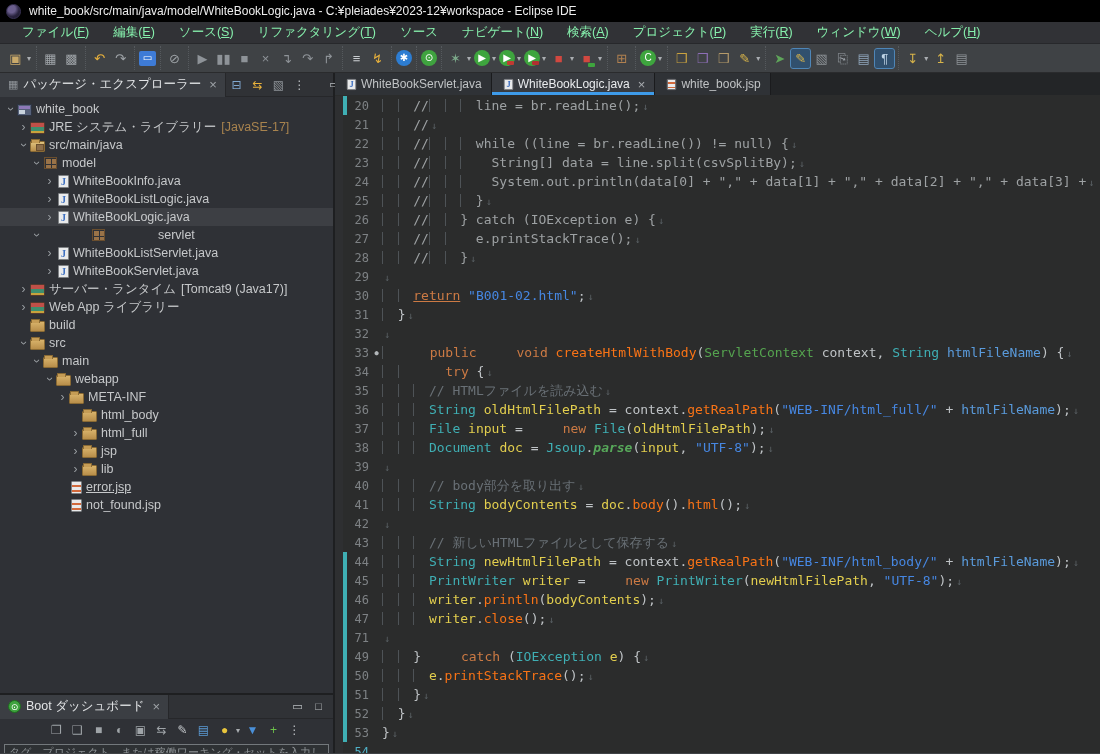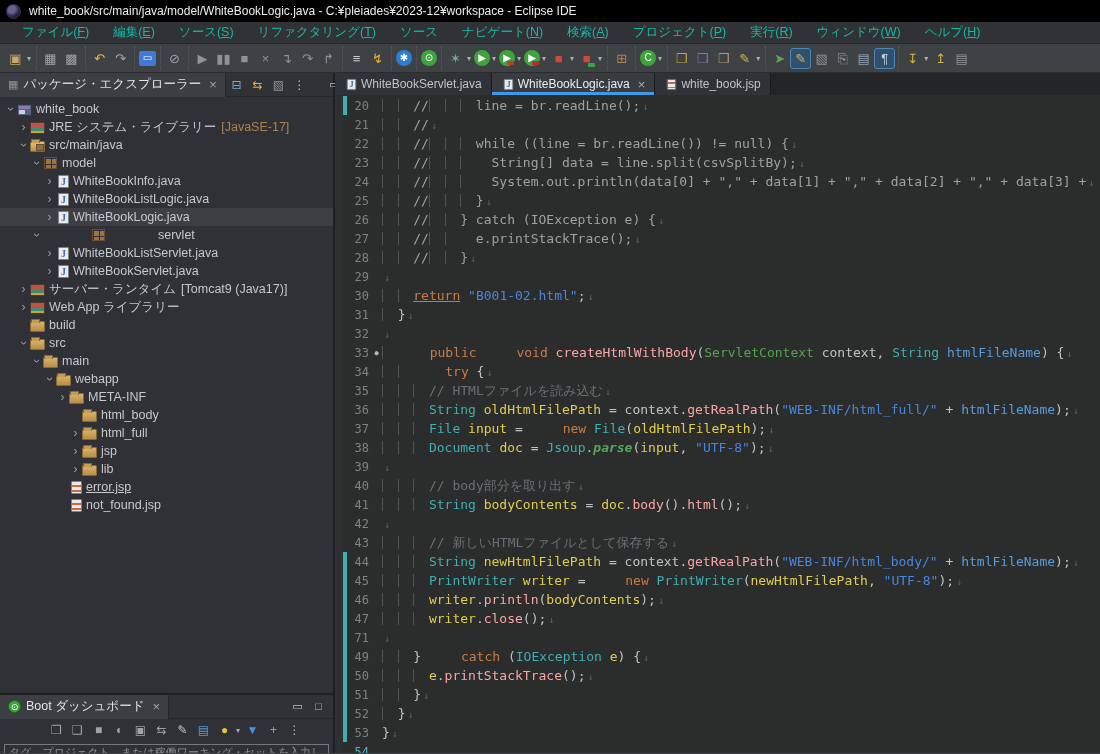--- a/index.html
+++ b/index.html
@@ -10,21 +10,21 @@
   
   .titlebar { height:22px; background:#000; display:flex; align-items:center; padding-left:6px; }
   .elogo { width:15px; height:15px; border-radius:50%;
     background:radial-gradient(circle at 35% 30%, #6b5f8e 0 30%, #2a2440 60%, #141020 100%);
     border:1px solid #3a3356; margin-right:8px; flex:none; }
   .title { color:#EDEDED; font-size:12px; white-space:nowrap; }
 
   
   .menubar { height:22px; background:#313236; display:flex; align-items:center; padding-left:10px;
     border-bottom:1px solid #27282B; }
-  .mi { color:#14b8a6; font-size:12.5px; padding:10px 12px; cursor:default; white-space:nowrap; }
+  .mi { color:#86efac; font-size:12.5px; padding:10px 12px; cursor:default; white-space:nowrap; }
   .mi u { text-decoration:underline; }
 
   
   .toolbar { height:29px; background:#3F4245; display:flex; align-items:center; padding:0 2px;
     border-bottom:1px solid #2A2B2D; }
   .tg { display:flex; align-items:center; height:24px; padding:0 3px; border-left:1px dotted #55595D; }
   .tg.first { border-left:none; }
   .ic { width:19px; height:19px; display:flex; align-items:center; justify-content:center;
     font-size:13px; position:relative; border-radius:2px; margin:0 1px; cursor:default; }
   .ic span { line-height:1; }
@@ -103,21 +103,21 @@
   .dbar { width:4px; flex:none; height:19px; }
   .dbar.on { background:#3FAFB4; }
   .lnum { width:24px; flex:none; text-align:right; color:#7E8285; font-size:12px; padding-right:2px; }
   .lnum.cur { color:#4FB0C6; }
   .lmark { width:11px; flex:none; text-align:center; font-size:7px; color:#B3B7BA; }
   .ltext { flex:1; overflow:hidden; white-space:pre; }
   .tb { display:inline-block; width:2ch; border-left:1px solid #4E5357; height:13px; vertical-align:-2px; }
   .eol { color:#5A6165; font-size:10px; margin-left:2px; }
   .c-kw { color:#CC7A44;margin-left:32px; } .c-rw { color:#CC7A44; text-decoration:underline; }
   .c-ty { color:#3FAFB4; } .c-tg { color:#55A34F; }
-  .c-mt { color:#fca5a5; } .c-mb { color:#57A85A; font-weight:bold; font-style:italic; }
+  .c-mt { color:#f97316; } .c-mb { color:#57A85A; font-weight:bold; font-style:italic; }
   .c-vr { color:#E2CE4E; } .c-pm { color:#5A9BDC; } .c-st { color:#4687E2; }
   .c-pl { color:#BFC3C6; } .c-cc { color:#9EA2A4; } .c-cm { color:#697076; }
 
   
   .boottools { height:22px; display:flex; align-items:center; padding-left:46px; background:#2F3136; flex:none; }
   .boottools .ic { font-size:12px; }
   .bootfilter { margin:1px 4px 0 4px; }
   .bootfilter input { width:100%; height:17px; background:#2E3134; border:1px solid #73787C;
     color:#C6C8CA; font-size:11px; padding:0 4px; outline:none; }
   .bootfilter input::placeholder { color:#8E9396; }

